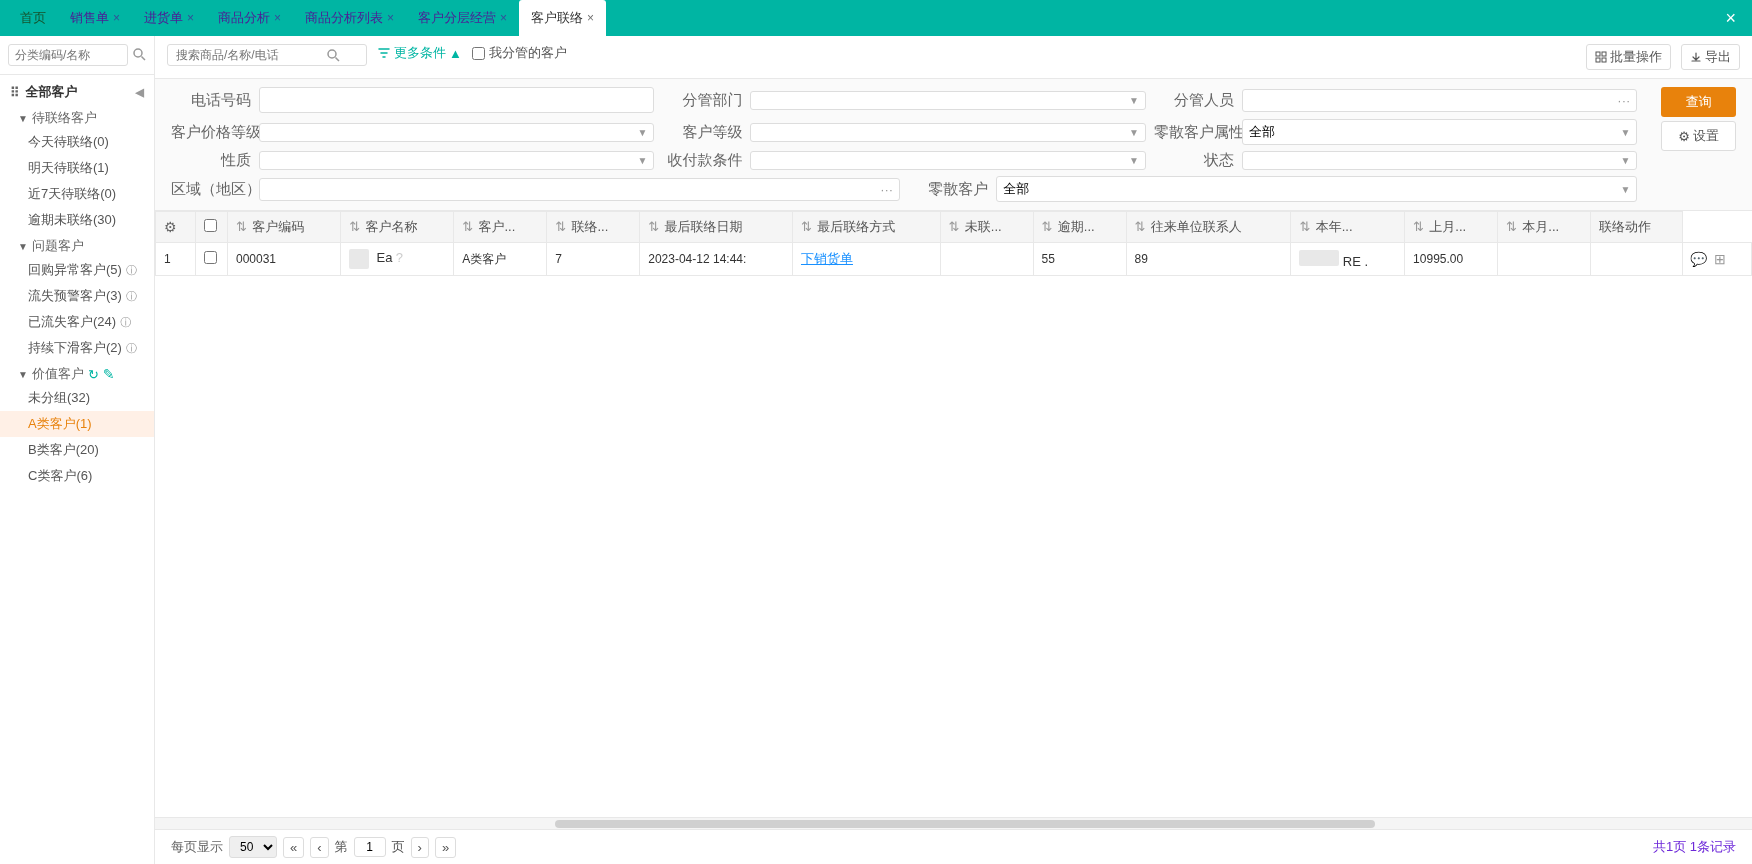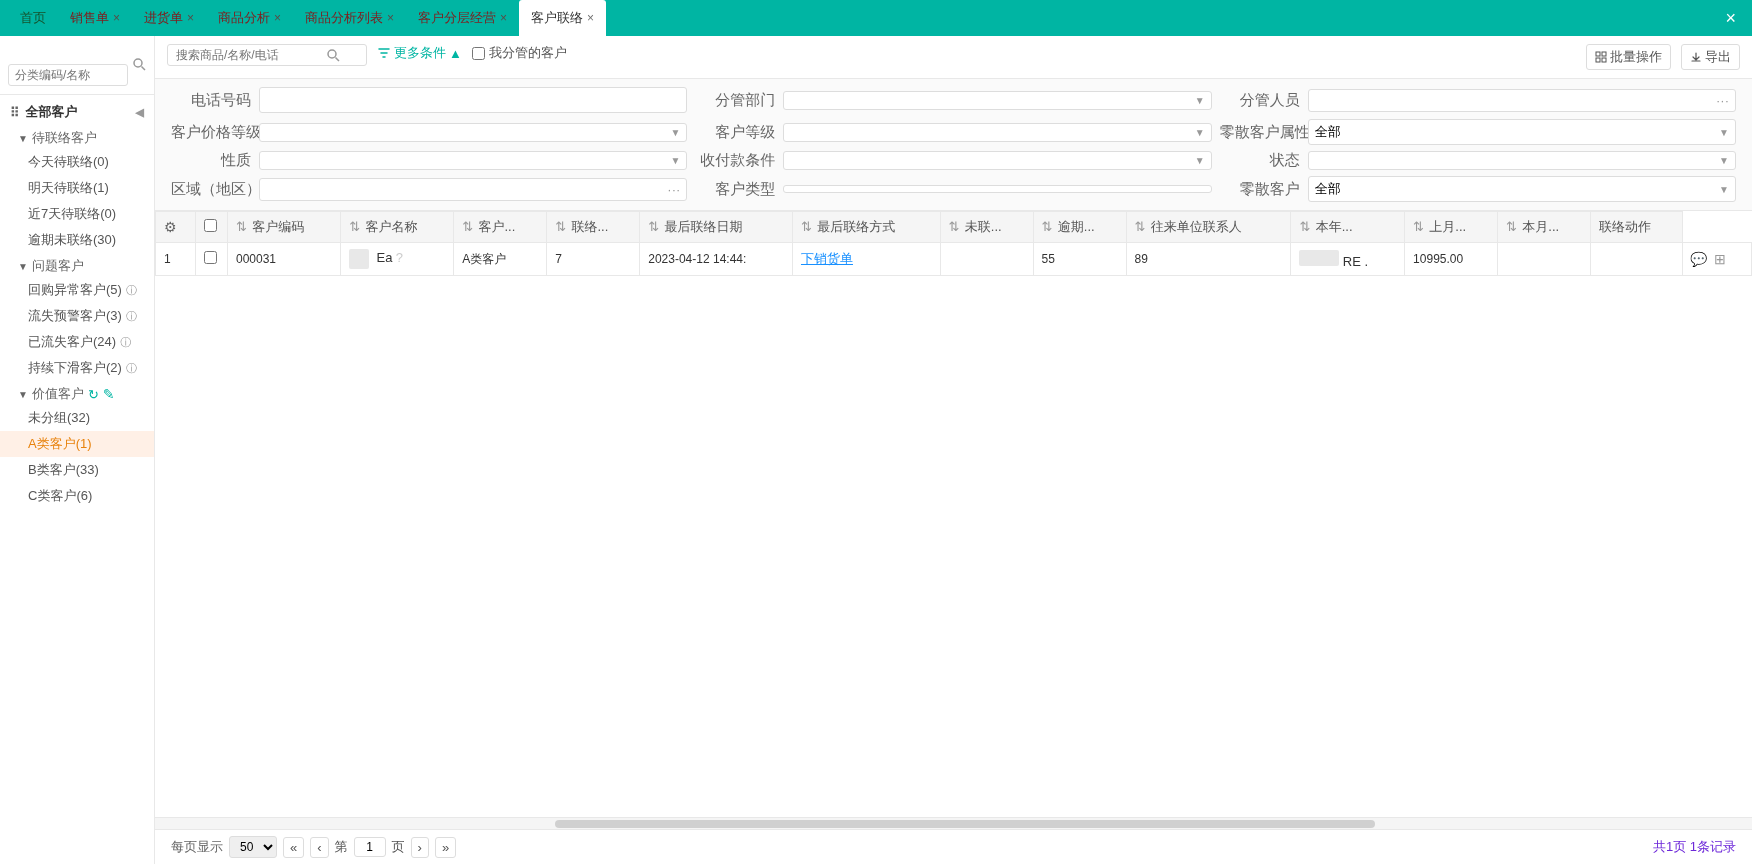--- a/index.html
+++ b/index.html
@@ -14,21 +14,21 @@
       padding: 0 8px;
       color: white;
     }
     .top-nav .nav-item {
       padding: 0 12px;
       height: 36px;
       display: flex;
       align-items: center;
       cursor: pointer;
       white-space: nowrap;
-      color: #7f1d1d;
+      color: #4c1d95;
       font-size: 13px;
     }
     .top-nav .nav-item.active {
       background: white;
       color: #333;
       border-radius: 3px 3px 0 0;
     }
     .nav-close {
       margin-left: 4px;
       font-size: 12px;
@@ -71,21 +71,20 @@
       display: flex;
       align-items: center;
     }
     .sidebar-search input {
       border: 1px solid #ddd;
       border-radius: 3px;
       padding: 3px 6px;
       width: 100%;
       font-size: 12px;
       outline: none;
-      margin-top: 20px;
     }
     .sidebar-search .search-icon-wrap {
       margin-left: 4px;
       color: #999;
       cursor: pointer;
     }
     .sidebar-section-header {
       display: flex;
       align-items: center;
       padding: 8px 10px 4px 10px;
@@ -462,21 +461,21 @@
       <span style="margin-left:4px; color:#00b5a3; cursor:pointer;">↻</span>
       <span style="margin-left:4px; color:#00b5a3; cursor:pointer; font-size:14px;">✎</span>
     </div>
     <div class="sidebar-item">
       <span>未分组(32)</span>
     </div>
     <div class="sidebar-item active">
       <span>A类客户(1)</span>
     </div>
     <div class="sidebar-item">
-      <span>B类客户(33)</span>
+      <span>B类客户(20)</span>
     </div>
     <div class="sidebar-item">
       <span>C类客户(6)</span>
     </div>
   </div>
 
   <div class="content-area">
 
     <div class="filter-bar">
       <div class="filter-search">
@@ -590,33 +589,34 @@
 
           <div class="filter-row">
             <div class="filter-field">
               <span class="filter-label">区域（地区）</span>
               <div class="filter-select-dots">
                 <span></span>
                 <span class="dots">···</span>
               </div>
             </div>
             <div class="filter-field">
-              <span class="filter-label">客户类型</span>
-              <div class="filter-select" style="flex:2;">
-                <span></span>
-              </div>
-            </div>
-            <div class="filter-field">
               <span class="filter-label">零散客户</span>
               <div class="filter-select">
                 <span>全部</span>
                 <span class="chevron">▼</span>
               </div>
             </div>
           </div>
+        </div>
+        <div class="query-btns">
+          <button class="btn-query">查询</button>
+          <button class="btn-settings">
+            <span>⚙</span>
+            <span>设置</span>
+          </button>
         </div>
       </div>
     </div>
 
     <div class="table-container">
       <table>
         <thead>
           <tr>
             <th style="width:40px;">
               <span class="gear-icon">⚙</span>

